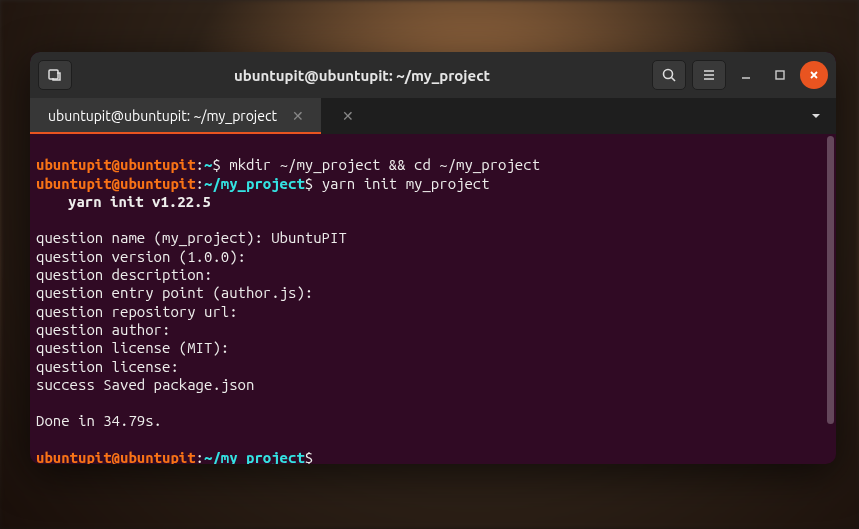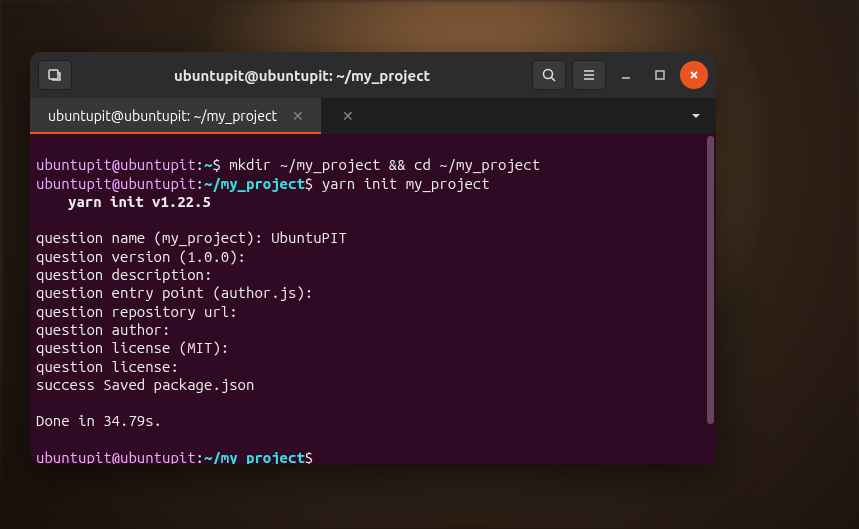--- a/index.html
+++ b/index.html
@@ -14,21 +14,21 @@
     .bg-blur {
       position: absolute;
       inset: 0;
       background: radial-gradient(circle at 55% 30%, #bb814e 0%, #2e2218 50%, #1a0f0a 100%);
       filter: blur(2px);
     }
     .window {
       position: absolute;
       top: 52px;
       left: 30px;
-      width: 686px;
+      width: 806px;
       height: 412px;
       background: #300a24;
       border-radius: 10px;
       overflow: hidden;
       box-shadow: 0 10px 40px rgba(0,0,0,0.6);
       display: flex;
       flex-direction: column;
     }
     .titlebar {
       height: 46px;
@@ -132,21 +132,21 @@
     }
     .scrollbar {
       position: absolute;
       right: 2px;
       top: 2px;
       bottom: 40px;
       width: 7px;
       background: rgba(255,255,255,0.25);
       border-radius: 4px;
     }
-    .g { color: #f0abfc; font-weight: normal; }
+    .g { color: #f97316; font-weight: bold; }
     .c { color: #34e2e2; font-weight: bold; }
     .w { color: #eeeeec; }
     .b { font-weight: bold; margin-left: 32px; }
   </style>
 </head>
 <body>
 
 <div class="bg-blur"></div>
 
 <div class="window">

